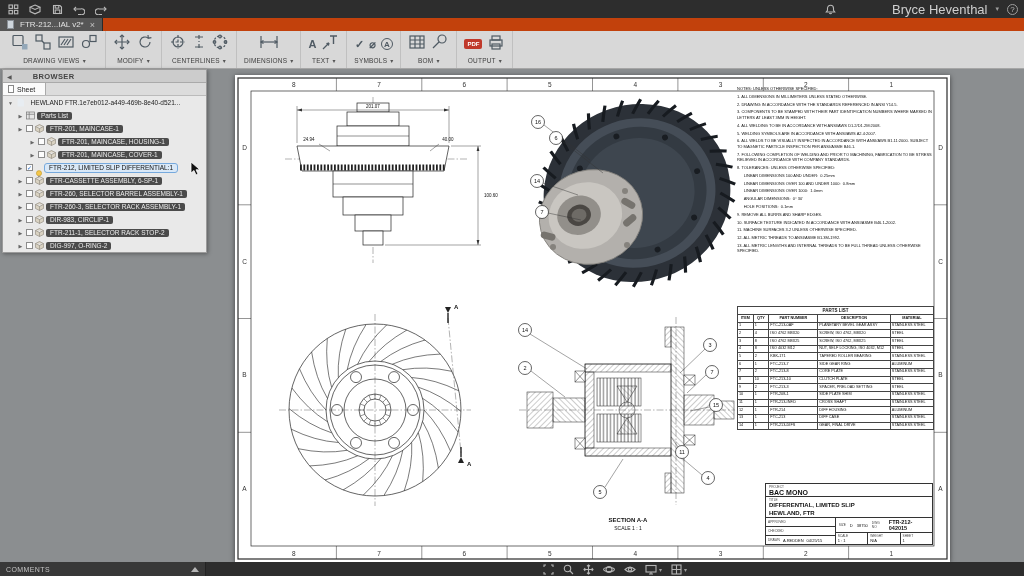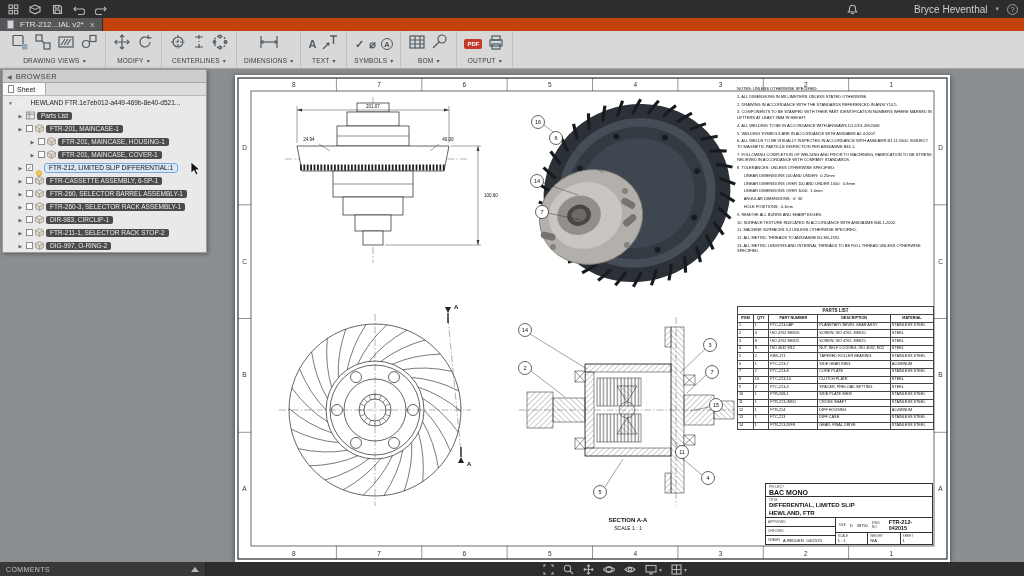--- a/index.html
+++ b/index.html
@@ -5,21 +5,21 @@
   * { margin:0; padding:0; box-sizing:border-box; }
   html,body { width:1024px; height:576px; overflow:hidden; }
   body { font-family:"Liberation Sans",sans-serif; background:#8b8e90; position:relative; }
 
   
   .titlebar { position:absolute; top:0; left:0; right:0; height:18px; background:#2d2d2d;
               display:flex; align-items:center; justify-content:space-between; padding:0 6px; }
   .tb-left, .tb-right { display:flex; align-items:center; gap:8px; }
   .tb-ic { width:14px; height:13px; display:inline-flex; align-items:center; justify-content:center; }
   .tb-ic svg { stroke:#b9b9b9; fill:none; stroke-width:1.1; }
-  .user { color:#cfcfcf; font-size:10px;margin-left:47px; }
+  .user { color:#cfcfcf; font-size:13px;margin-left:47px; }
   .caret { color:#9d9d9d; font-size:7px; }
   .helpc { width:11px; height:11px; border:1px solid #9d9d9d; border-radius:50%; color:#b9b9b9;
            font-size:8px; display:inline-flex; align-items:center; justify-content:center; }
 
   
   .tabbar { position:absolute; top:18px; left:0; right:0; height:13px; background:#c2410c; display:flex; }
   .tab { background:#565656; color:#e3e3e3; font-size:8px; padding:0 7px; display:flex; gap:6px;
          align-items:center; border-right:1px solid #2a2a2a; }
   .tab .close { color:#c3c3c3; font-size:9px; }
   .tabdoc { width:7px; height:9px; background:#cfd6dd; border:1px solid #8a9097; }
@@ -86,21 +86,21 @@
   .tb-rowMisc { flex:1; display:flex; }
   .tb-rowMisc > div { flex:1; border-right:1px solid #333; padding:0.5px 2px; }
   .tb-rowMisc > div:last-child { border-right:none; }
 
   
   .browser { position:absolute; left:2px; top:0; width:205px; background:#e9e9e9;
              border:1px solid #9b9b9b; box-shadow:1px 1px 4px rgba(0,0,0,0.35); }
   .bheader { height:13px; background:#cccccc; border-bottom:1px solid #aaa; display:flex;
              align-items:center; gap:4px; padding:0 4px; }
   .bheader .chev { font-size:6px; color:#555; }
-  .btitle { font-size:7.5px; font-weight:normal; color:#444; letter-spacing:0.4px; }
+  .btitle { font-size:7.5px; font-weight:bold; color:#444; letter-spacing:0.4px;margin-left:17px; }
   .sheetrow { display:flex; background:#dcdcdc; border-bottom:1px solid #bbb; height:13px; }
   .sheettab { background:#fbfbfb; border-right:1px solid #aaa; display:flex; align-items:center;
               gap:3px; padding:0 10px 0 5px; font-size:7px; color:#222; }
   .pageic { width:6px; height:8px; background:#fff; border:1px solid #888; }
   .brow { display:flex; align-items:center; gap:2px; height:13px; padding-right:2px; }
   .d0 { padding-left:4px; } .d1 { padding-left:14px; } .d2 { padding-left:26px; }
   .tri { font-size:5px; color:#666; width:7px; text-align:center; }
   .cbx { width:7px; height:7px; border:1px solid #8c8c8c; background:#fdfdfd; font-size:6px;
          line-height:6px; text-align:center; color:#2a6fca; }
   .nodeic svg { display:block; }

